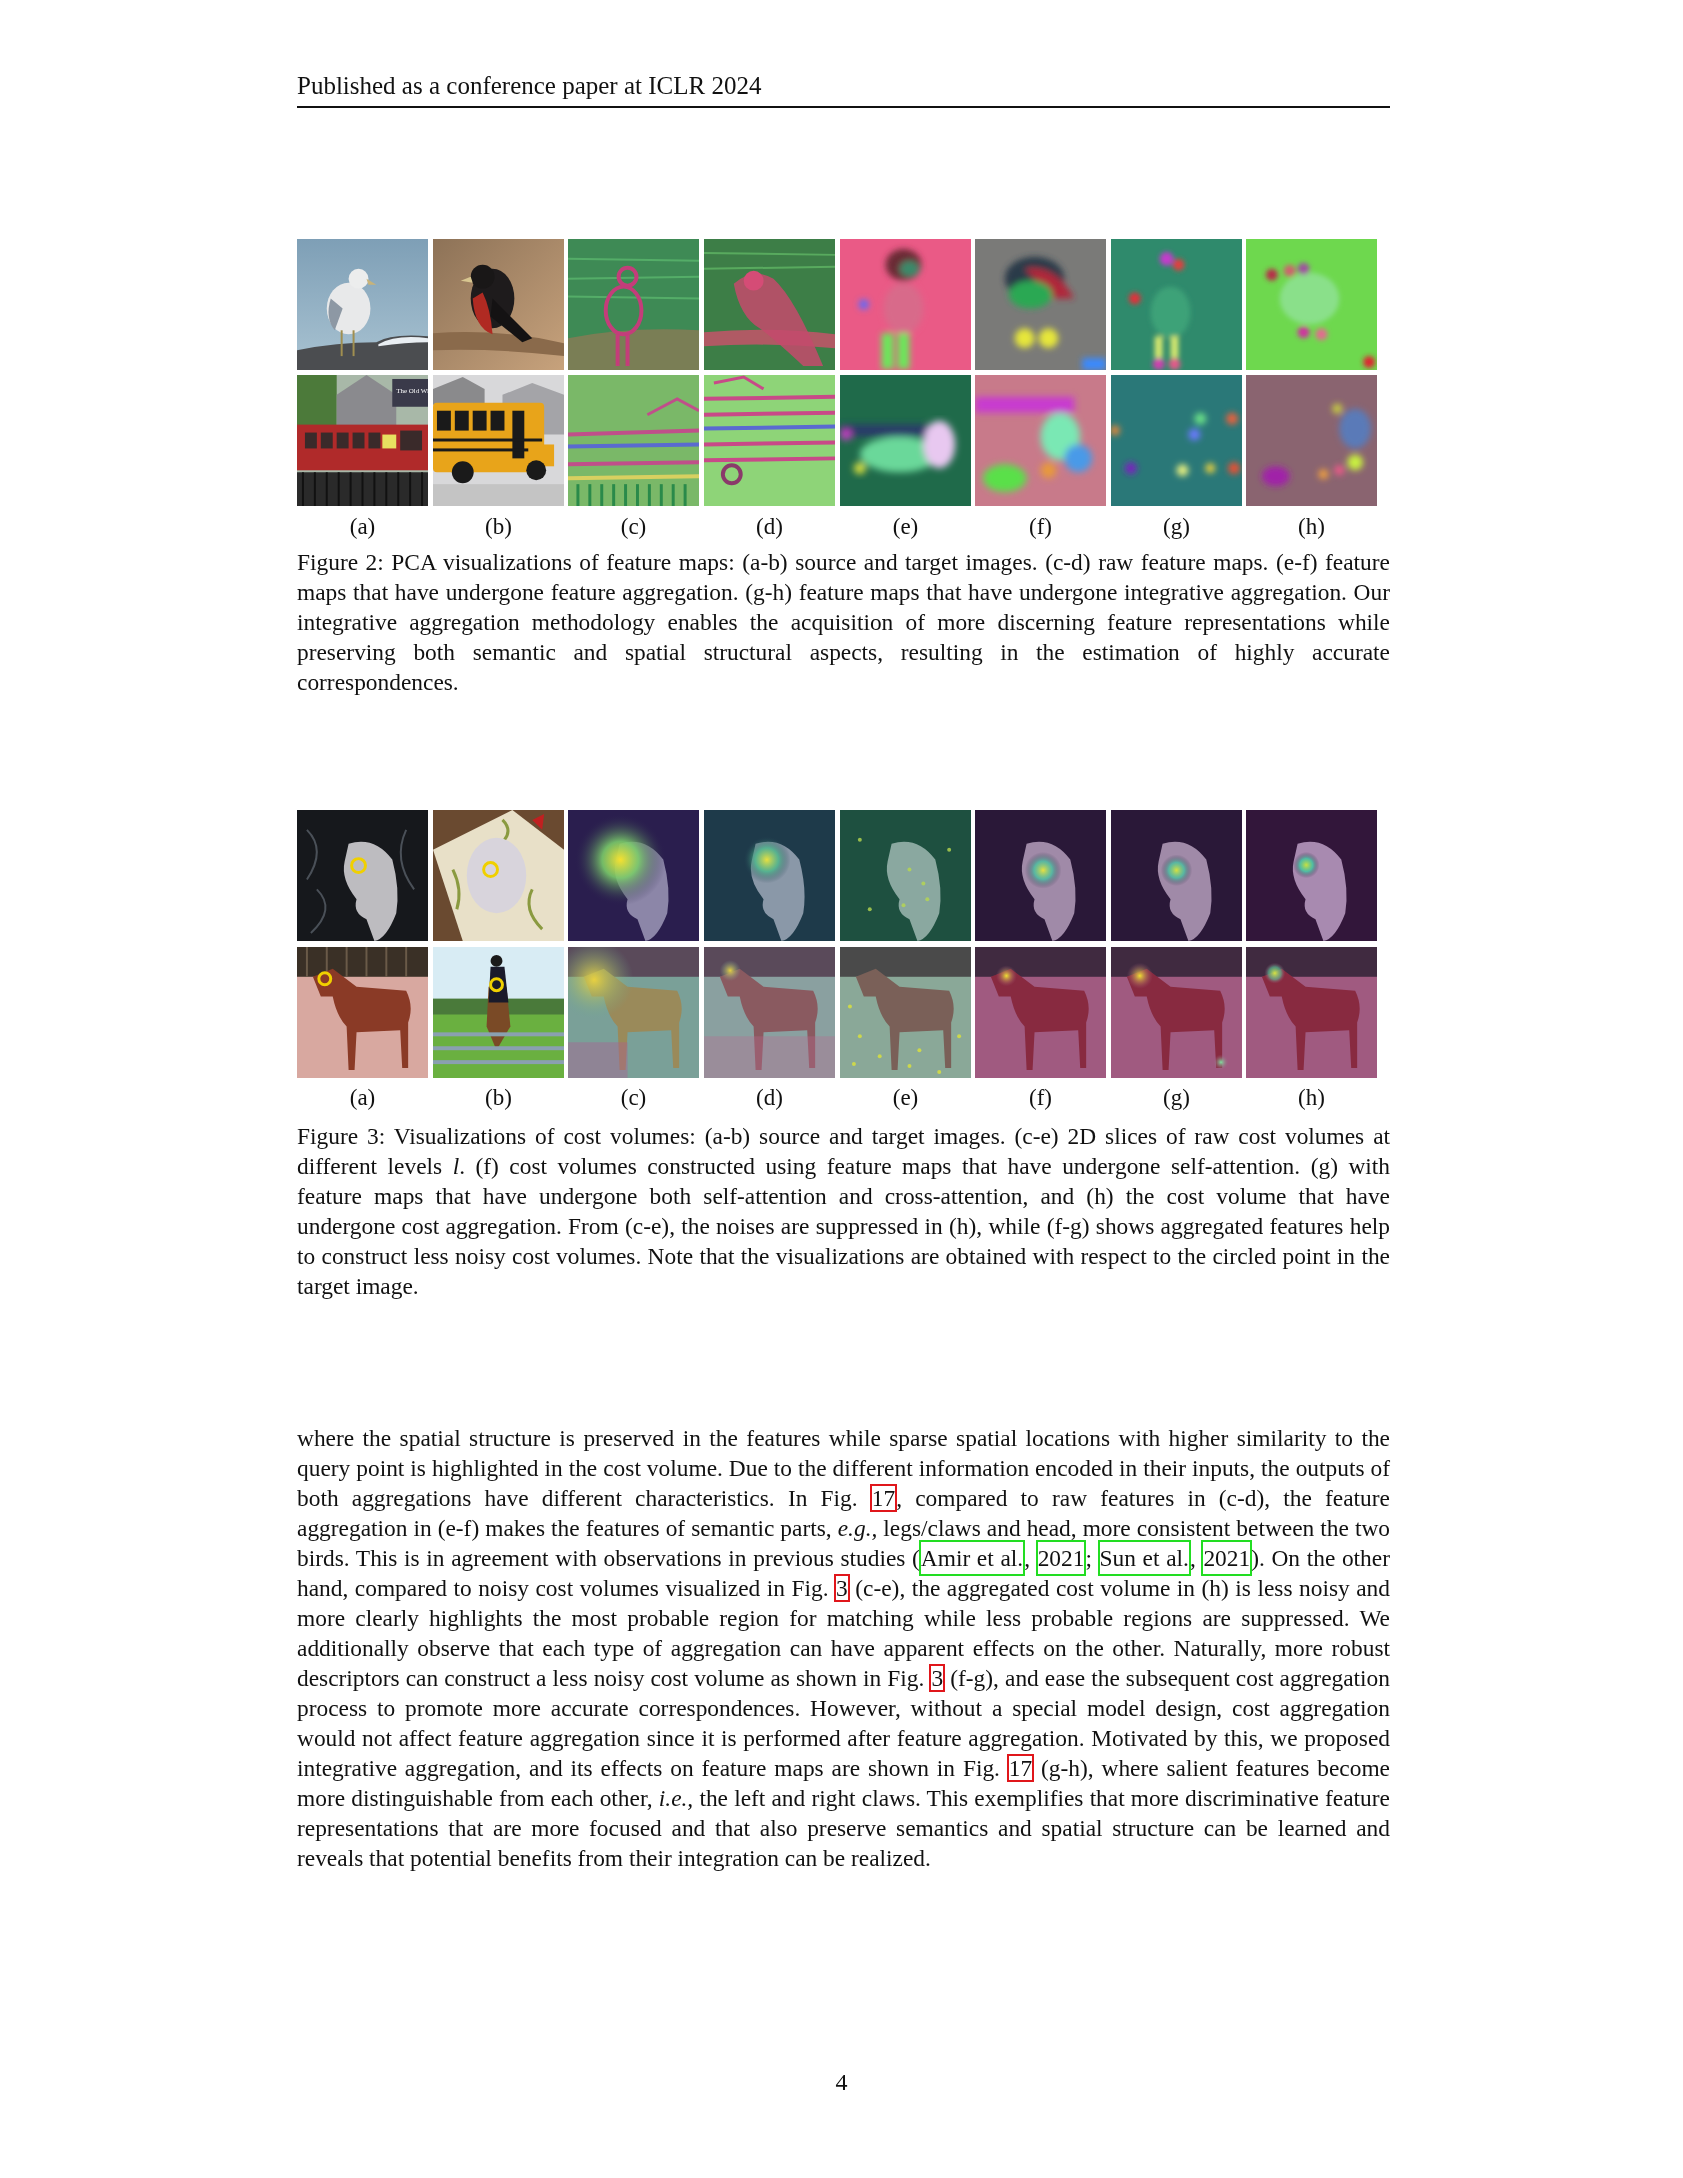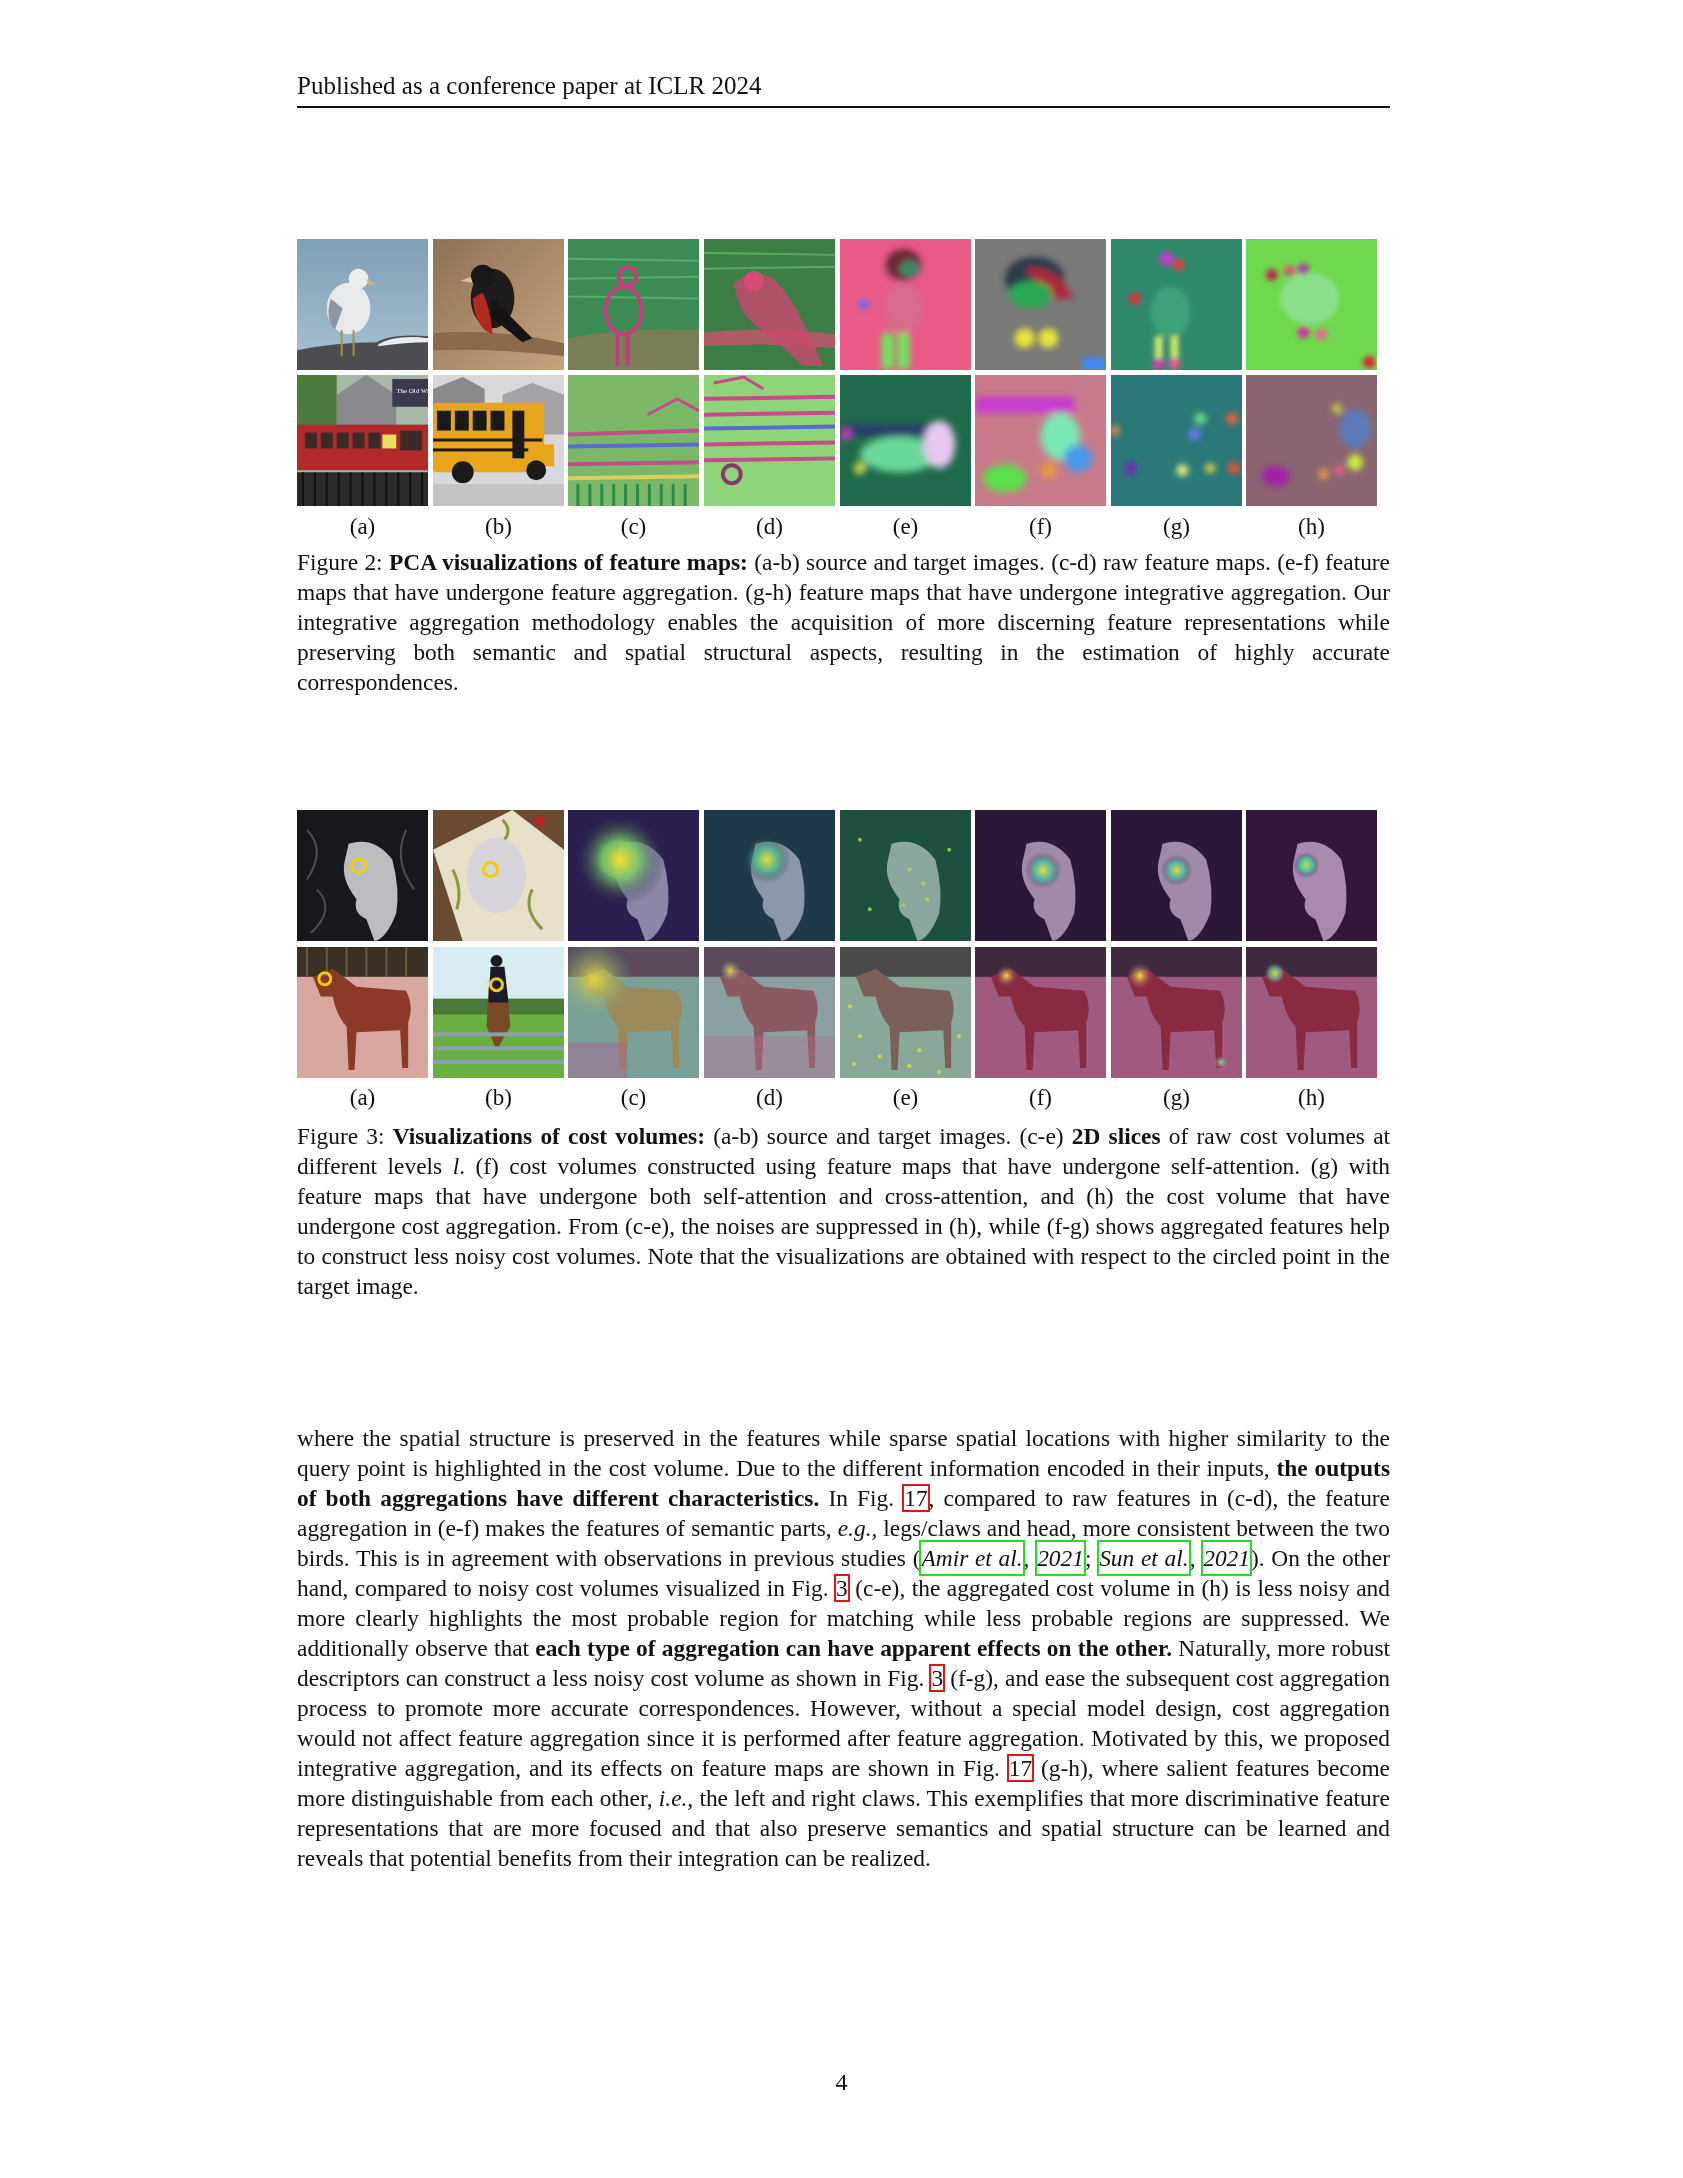--- a/index.html
+++ b/index.html
@@ -12,23 +12,23 @@
 
   .grid { position: absolute; left: 297px; width: 1093px; }
   .grid .row { position: absolute; left: 0; height: 131px; width: 1093px; }
   .tile { position: absolute; top: 0; width: 131px; height: 131px; overflow: hidden; }
   .tile svg { display: block; width: 131px; height: 131px; }
   .sublabels { position: absolute; left: 0; width: 1093px; height: 30px; }
   .sublabel { position: absolute; width: 131px; text-align: center; font-size: 23px; line-height: 30px; top: 0; }
 
   .caption, .body-para { position: absolute; left: 297px; width: 1093px; font-size: 23.4px; line-height: 30px;
              text-align: justify; text-align-last: left; }
-  .caption b, .body-para b { font-weight: bold; margin-top: 48px; }
+  .caption b, .body-para b { font-weight: normal; margin-top: 48px; }
   .ref-red { outline: 2px solid #e0161b; outline-offset: -1px; padding: 0 1px; }
-  .ref-green { outline: 2px solid #22dd22; outline-offset: -1px; padding: 4px 1px; font-style: italic; }
+  .ref-green { outline: 2px solid #22dd22; outline-offset: -1px; padding: 4px 1px; }
   .page-num { position: absolute; left: 0; width: 1683px; top: 2069px; text-align: center; font-size: 24px; }
 </style>
 </head>
 <body>
 
 <div class="page">
 
   <div class="running-header">Published as a conference paper at ICLR 2024</div>
   <div class="header-rule"></div>
 

